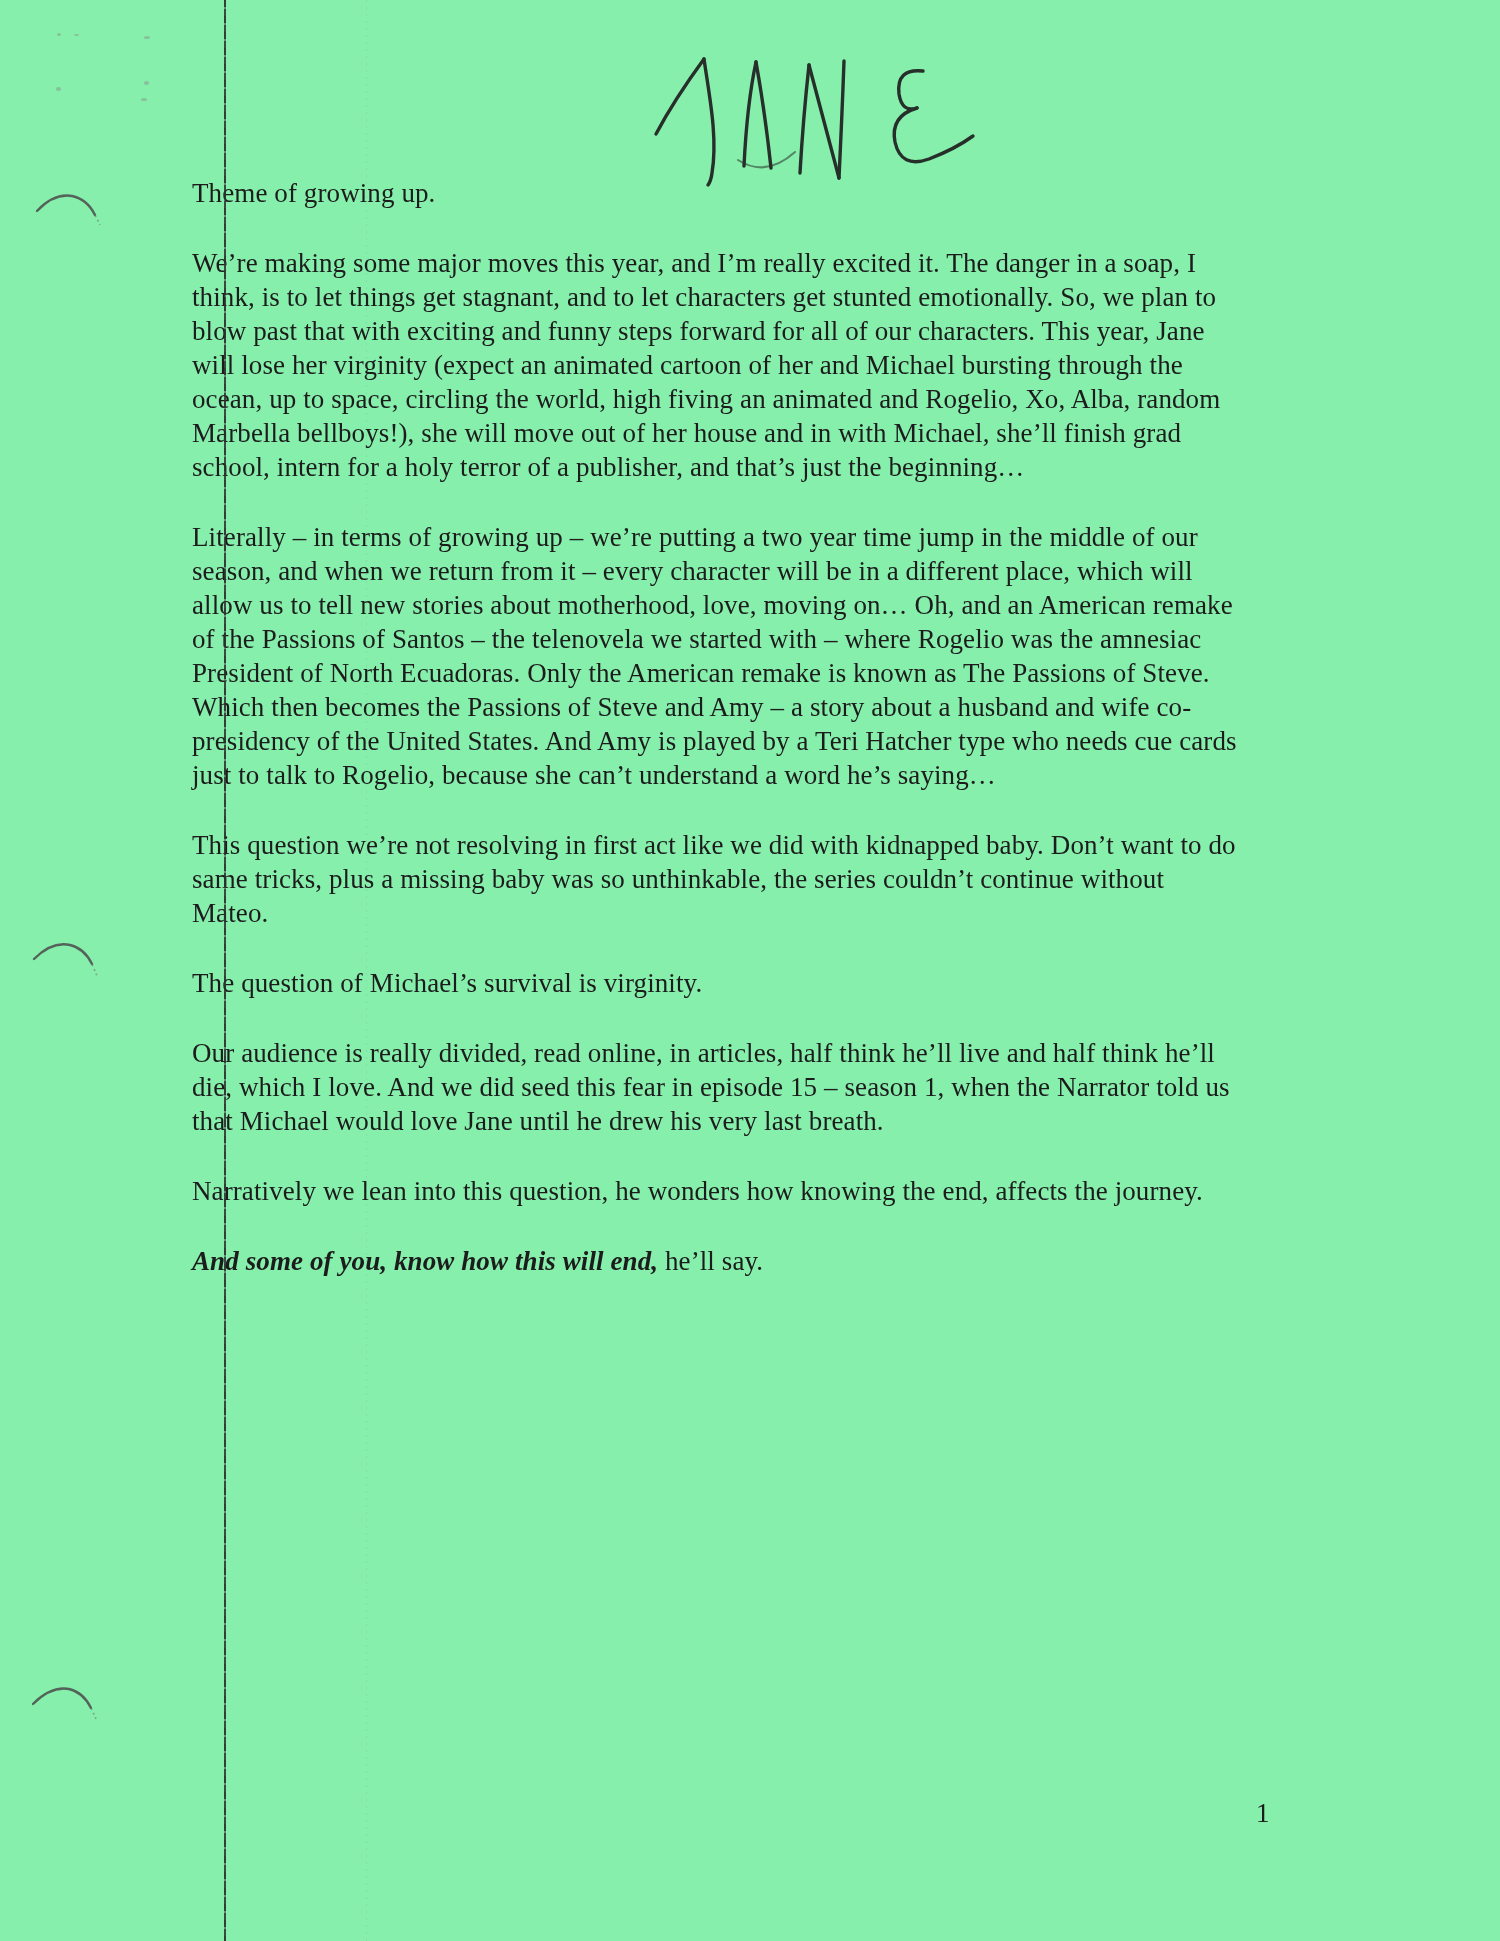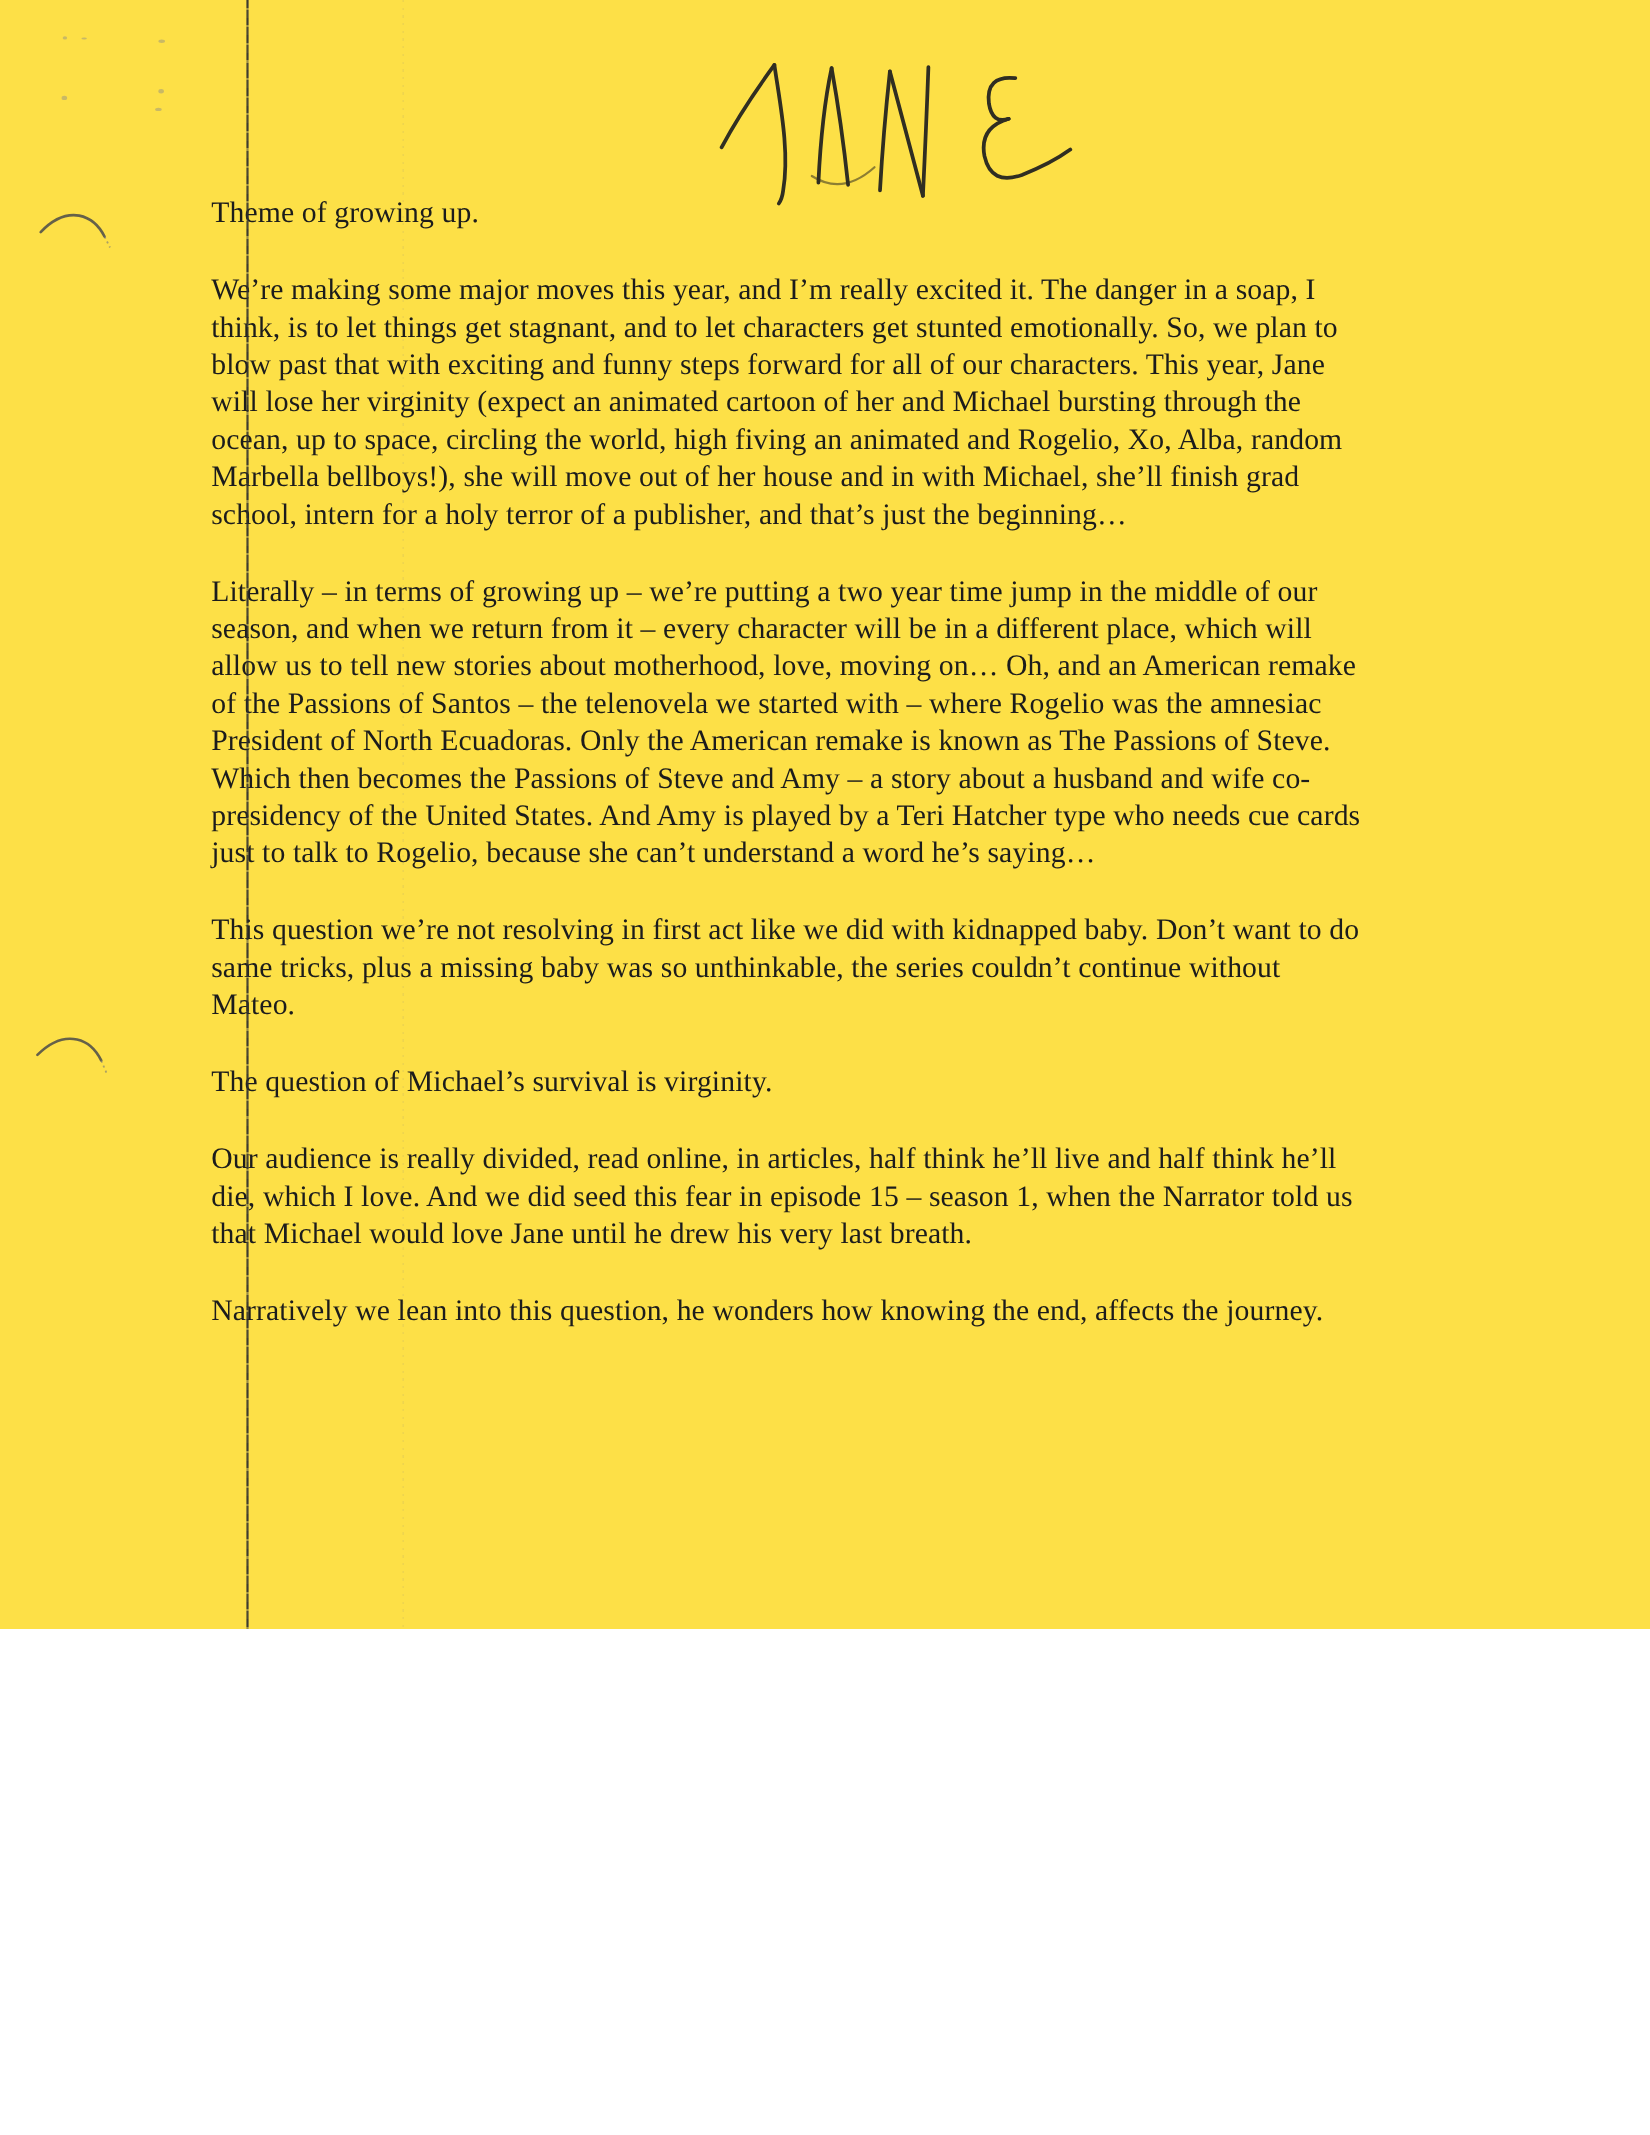--- a/index.html
+++ b/index.html
@@ -3,22 +3,22 @@
 <meta charset="utf-8">
 <style>
   html, body {
     margin: 0;
     padding: 0;
     background: #ffffff;
   }
   .page {
     position: relative;
     width: 1500px;
-    height: 1481px;
-    background: #fde047;
+    height: 1941px;
+    background: #86efac;
     overflow: hidden;
     font-family: "Liberation Serif", serif;
     color: #1c1c1c;
   }
   
   .fold-line {
     position: absolute;
     left: 224px;
     top: 0;
     width: 2px;
@@ -140,17 +140,18 @@
   </svg>
 
   <div class="content">
     <p>Theme of growing up.</p>
     <p>We’re making some major moves this year, and I’m really excited it.  The danger in a soap, I think, is to let things get stagnant, and to let characters get stunted emotionally.  So, we plan to blow past that with exciting and funny steps forward for all of our characters.  This year, Jane will lose her virginity (expect an animated cartoon of her and Michael bursting through the ocean, up to space, circling the world, high fiving an animated and Rogelio, Xo, Alba, random Marbella bellboys!), she will move out of her house and in with Michael, she’ll finish grad school, intern for a holy terror of a publisher, and that’s just the beginning…</p>
     <p>Literally – in terms of growing up – we’re putting a two year time jump in the middle of our season, and when we return from it – every character will be in a different place, which will allow us to tell new stories about motherhood, love, moving on… Oh, and an American remake of the Passions of Santos –  the telenovela we started with – where Rogelio was the amnesiac President of North Ecuadoras. Only the American remake is known as The Passions of Steve.  Which then becomes the Passions of Steve and Amy – a story about a husband and wife co-presidency of the United States.  And Amy is played by a Teri Hatcher  type who needs cue cards just to talk to Rogelio, because she can’t understand a word he’s saying…</p>
     <p>This question we’re not resolving in first act like we did with kidnapped baby.  Don’t want to do same tricks, plus a missing baby was so unthinkable, the series couldn’t continue without Mateo.</p>
     <p>The question of Michael’s survival is virginity.</p>
     <p>Our audience is really divided, read online, in articles, half think he’ll live and half think he’ll die, which I love.  And we did seed this fear in episode 15 – season 1, when the Narrator told us that Michael would love Jane until he drew his very last breath.</p>
     <p>Narratively we lean into this question, he wonders how knowing the end, affects the journey.</p>
+    <p><span class="emph">And some of you, know how this will end,</span><span> he’ll say.</span></p>
   </div>
 
   <div class="page-number">1</div>
 
 </div>
 
 </body></html>

